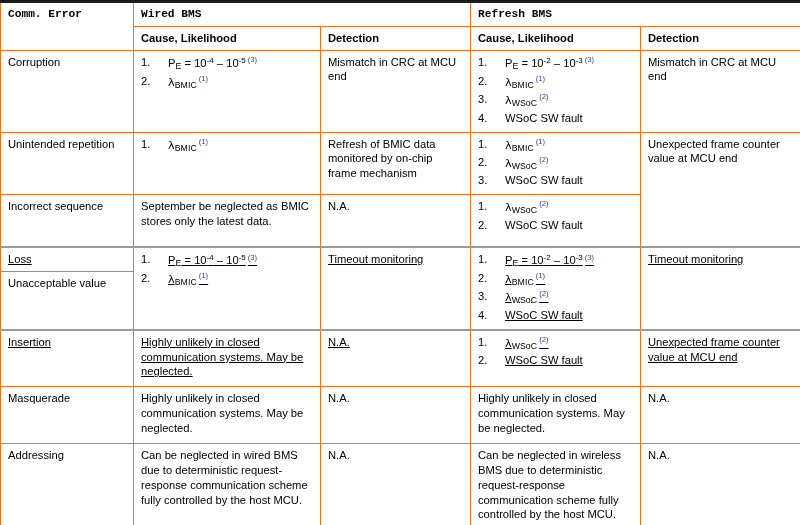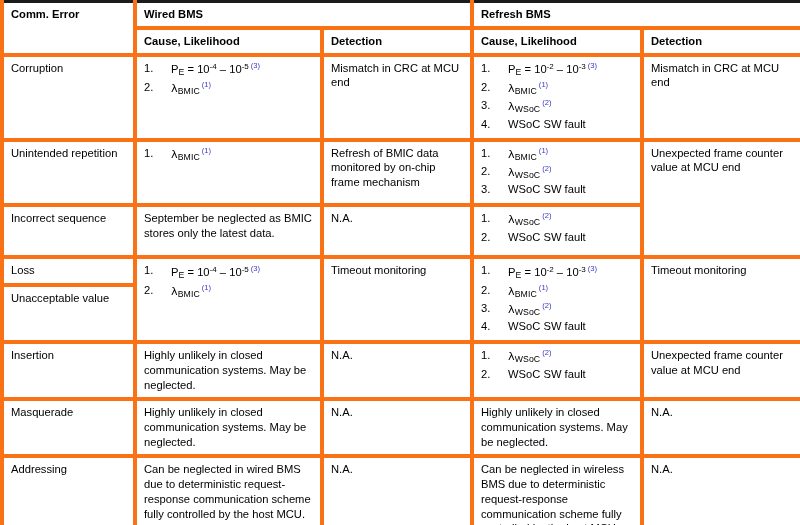--- a/index.html
+++ b/index.html
@@ -21,49 +21,51 @@
     overflow: hidden;
   }
   table.err-table {
     width: 800px;
     border-collapse: collapse;
     table-layout: fixed;
     font-size: 11.2px;
     color: #000000;
   }
   table.err-table td {
-    border: 4px solid #f97316;
+    border: 1px solid #f97316;
     vertical-align: top;
     padding: 4px 6px 4px 7px;
     line-height: 1.32;
     background: #ffffff;
     box-sizing: border-box;
   }
   
   table.err-table tr.head-1 td {
     border-top: 3px solid #1b1b1b;
+    font-family: Liberation Mono, monospace;
   }
   table.err-table tr.last-row td {
     border-bottom: 3px solid #1b1b1b;
   }
   td.hdr {
     background: #d9d9d9;
     font-weight: bold;
     vertical-align: middle;
     padding-top: 3px;
     padding-bottom: 3px;
   }
   td.hdr-tall {
     vertical-align: top;
     padding-top: 5px;
     margin-top: 24px;
   }
   
   tr.grp-sep td {
     border-top: 2px solid #9a9a9a;
+    text-decoration: underline;
   }
   .colw1 { width: 133px; }
   .colw2 { width: 187px; }
   .colw3 { width: 150px; }
   .colw4 { width: 170px; }
   .colw5 { width: 160px; }
 
   ol.num {
     margin: 0;
     padding: 0;

